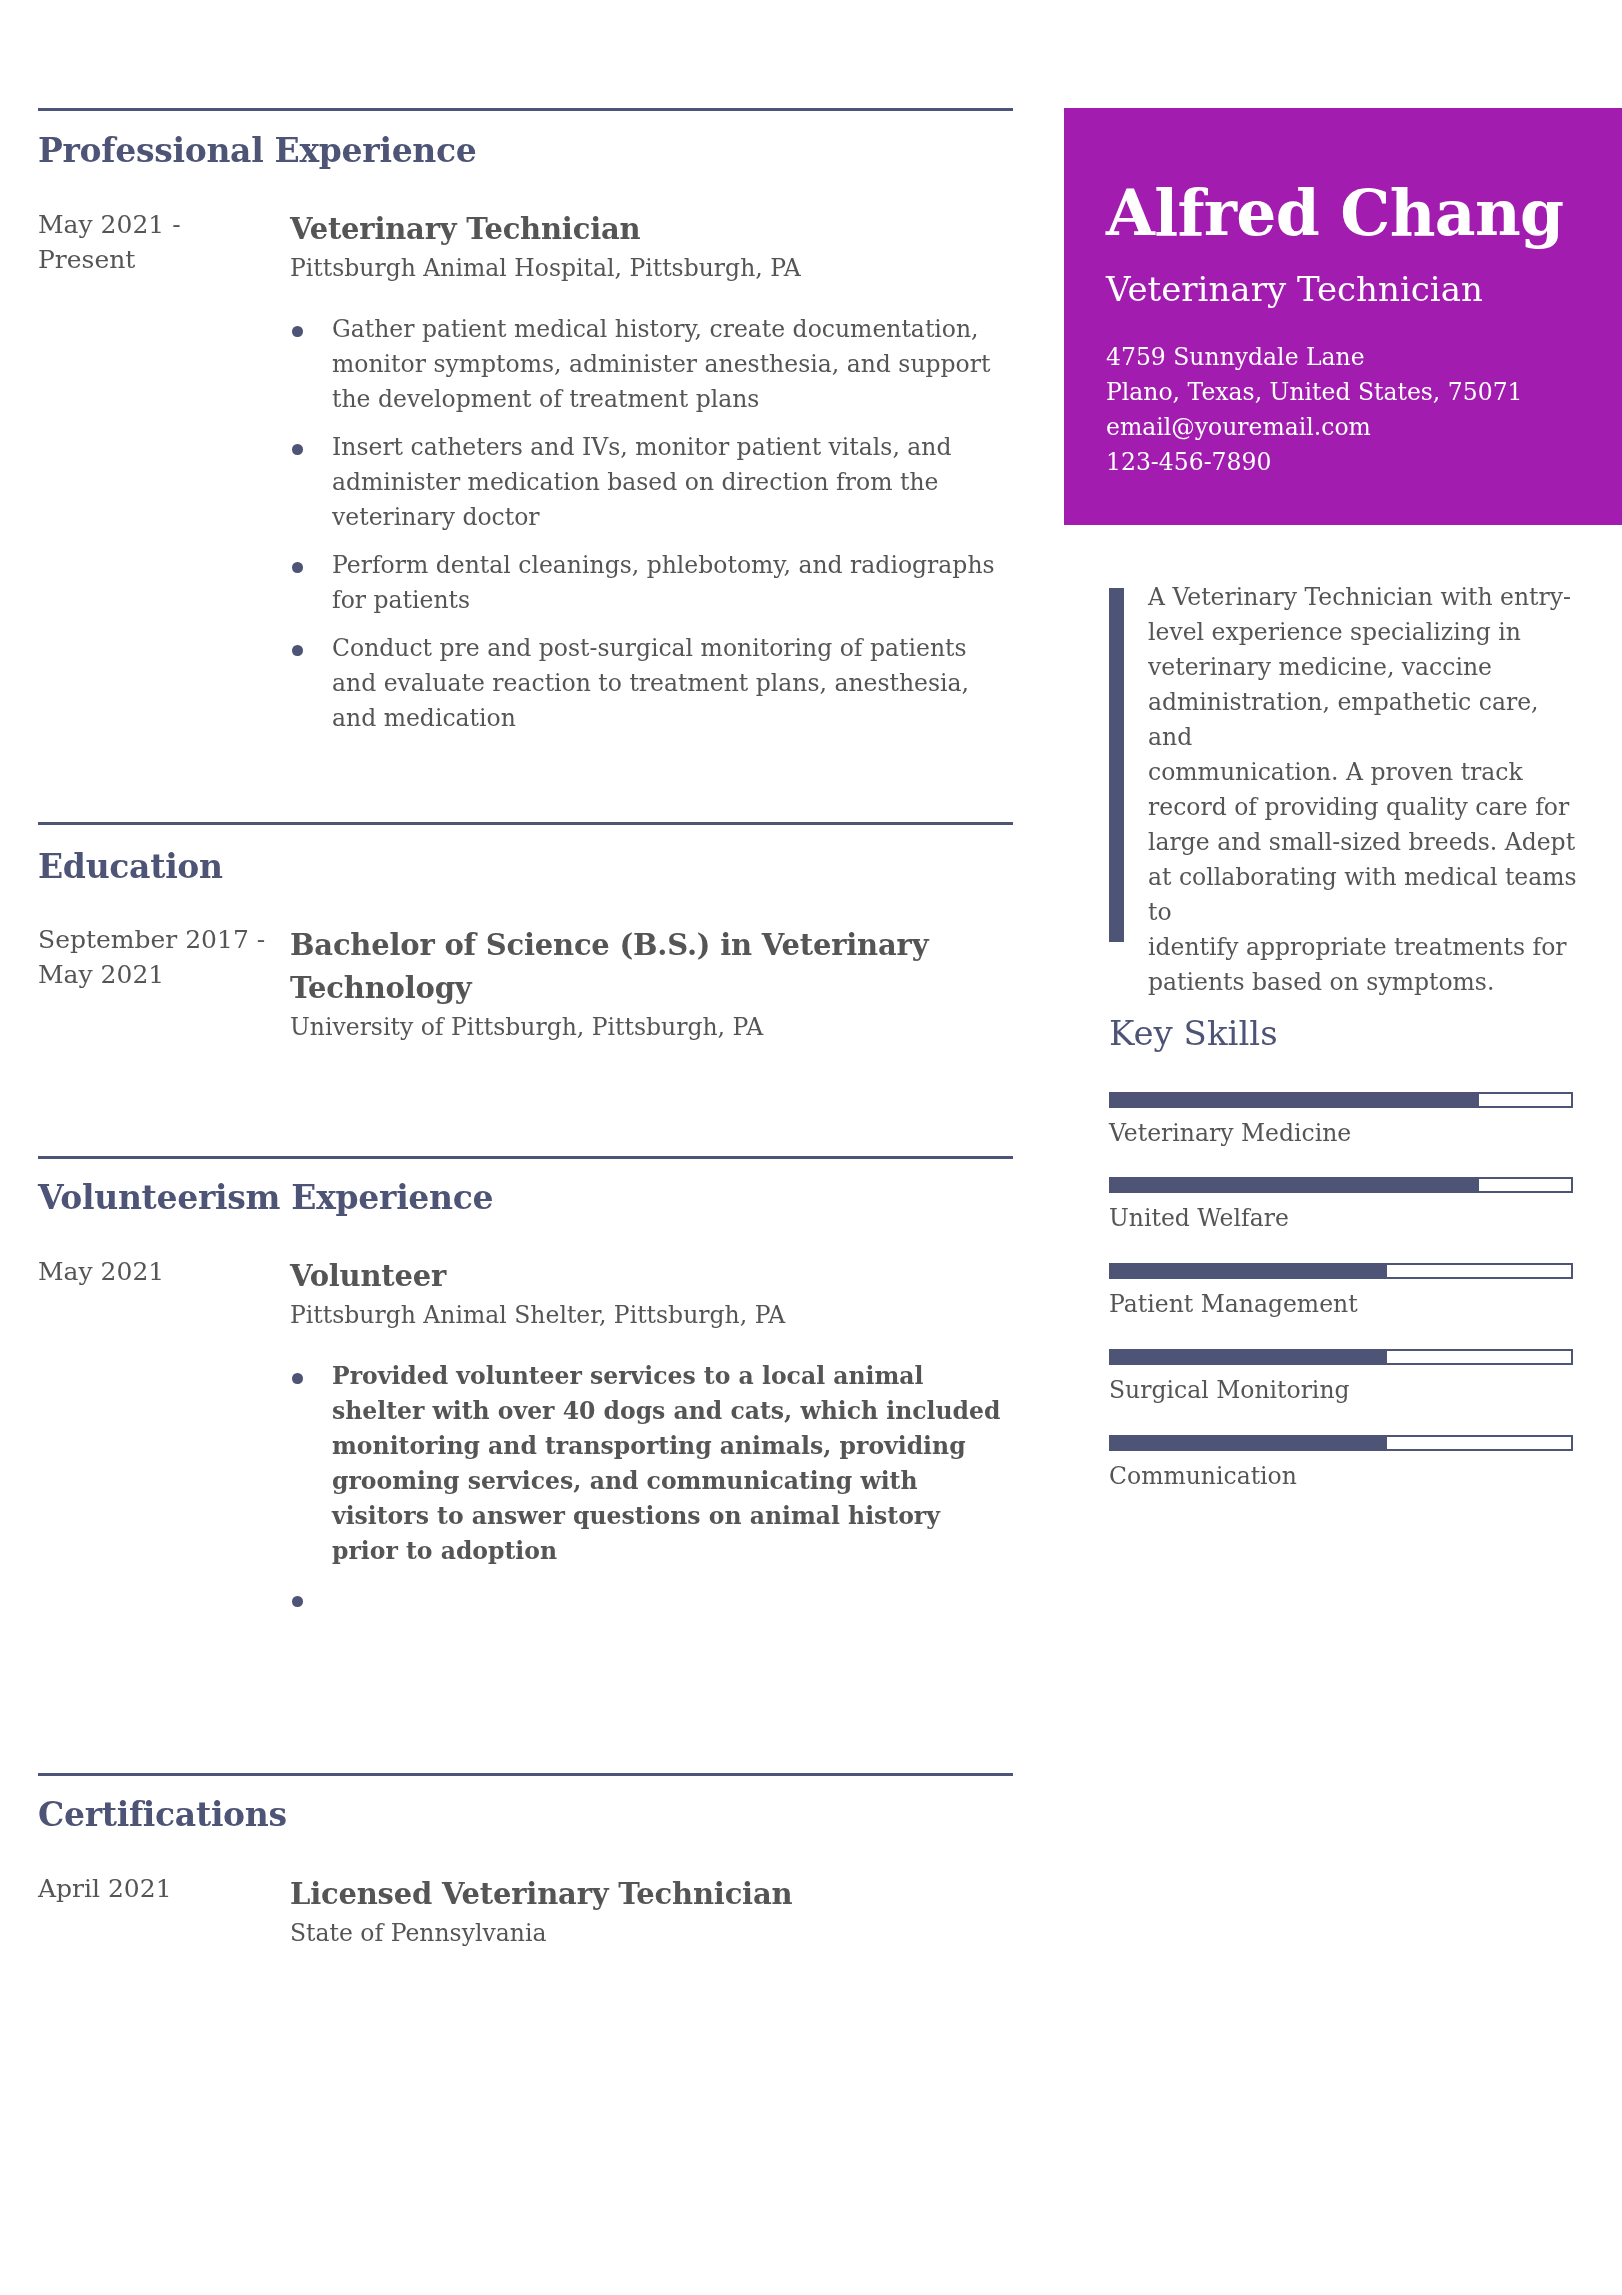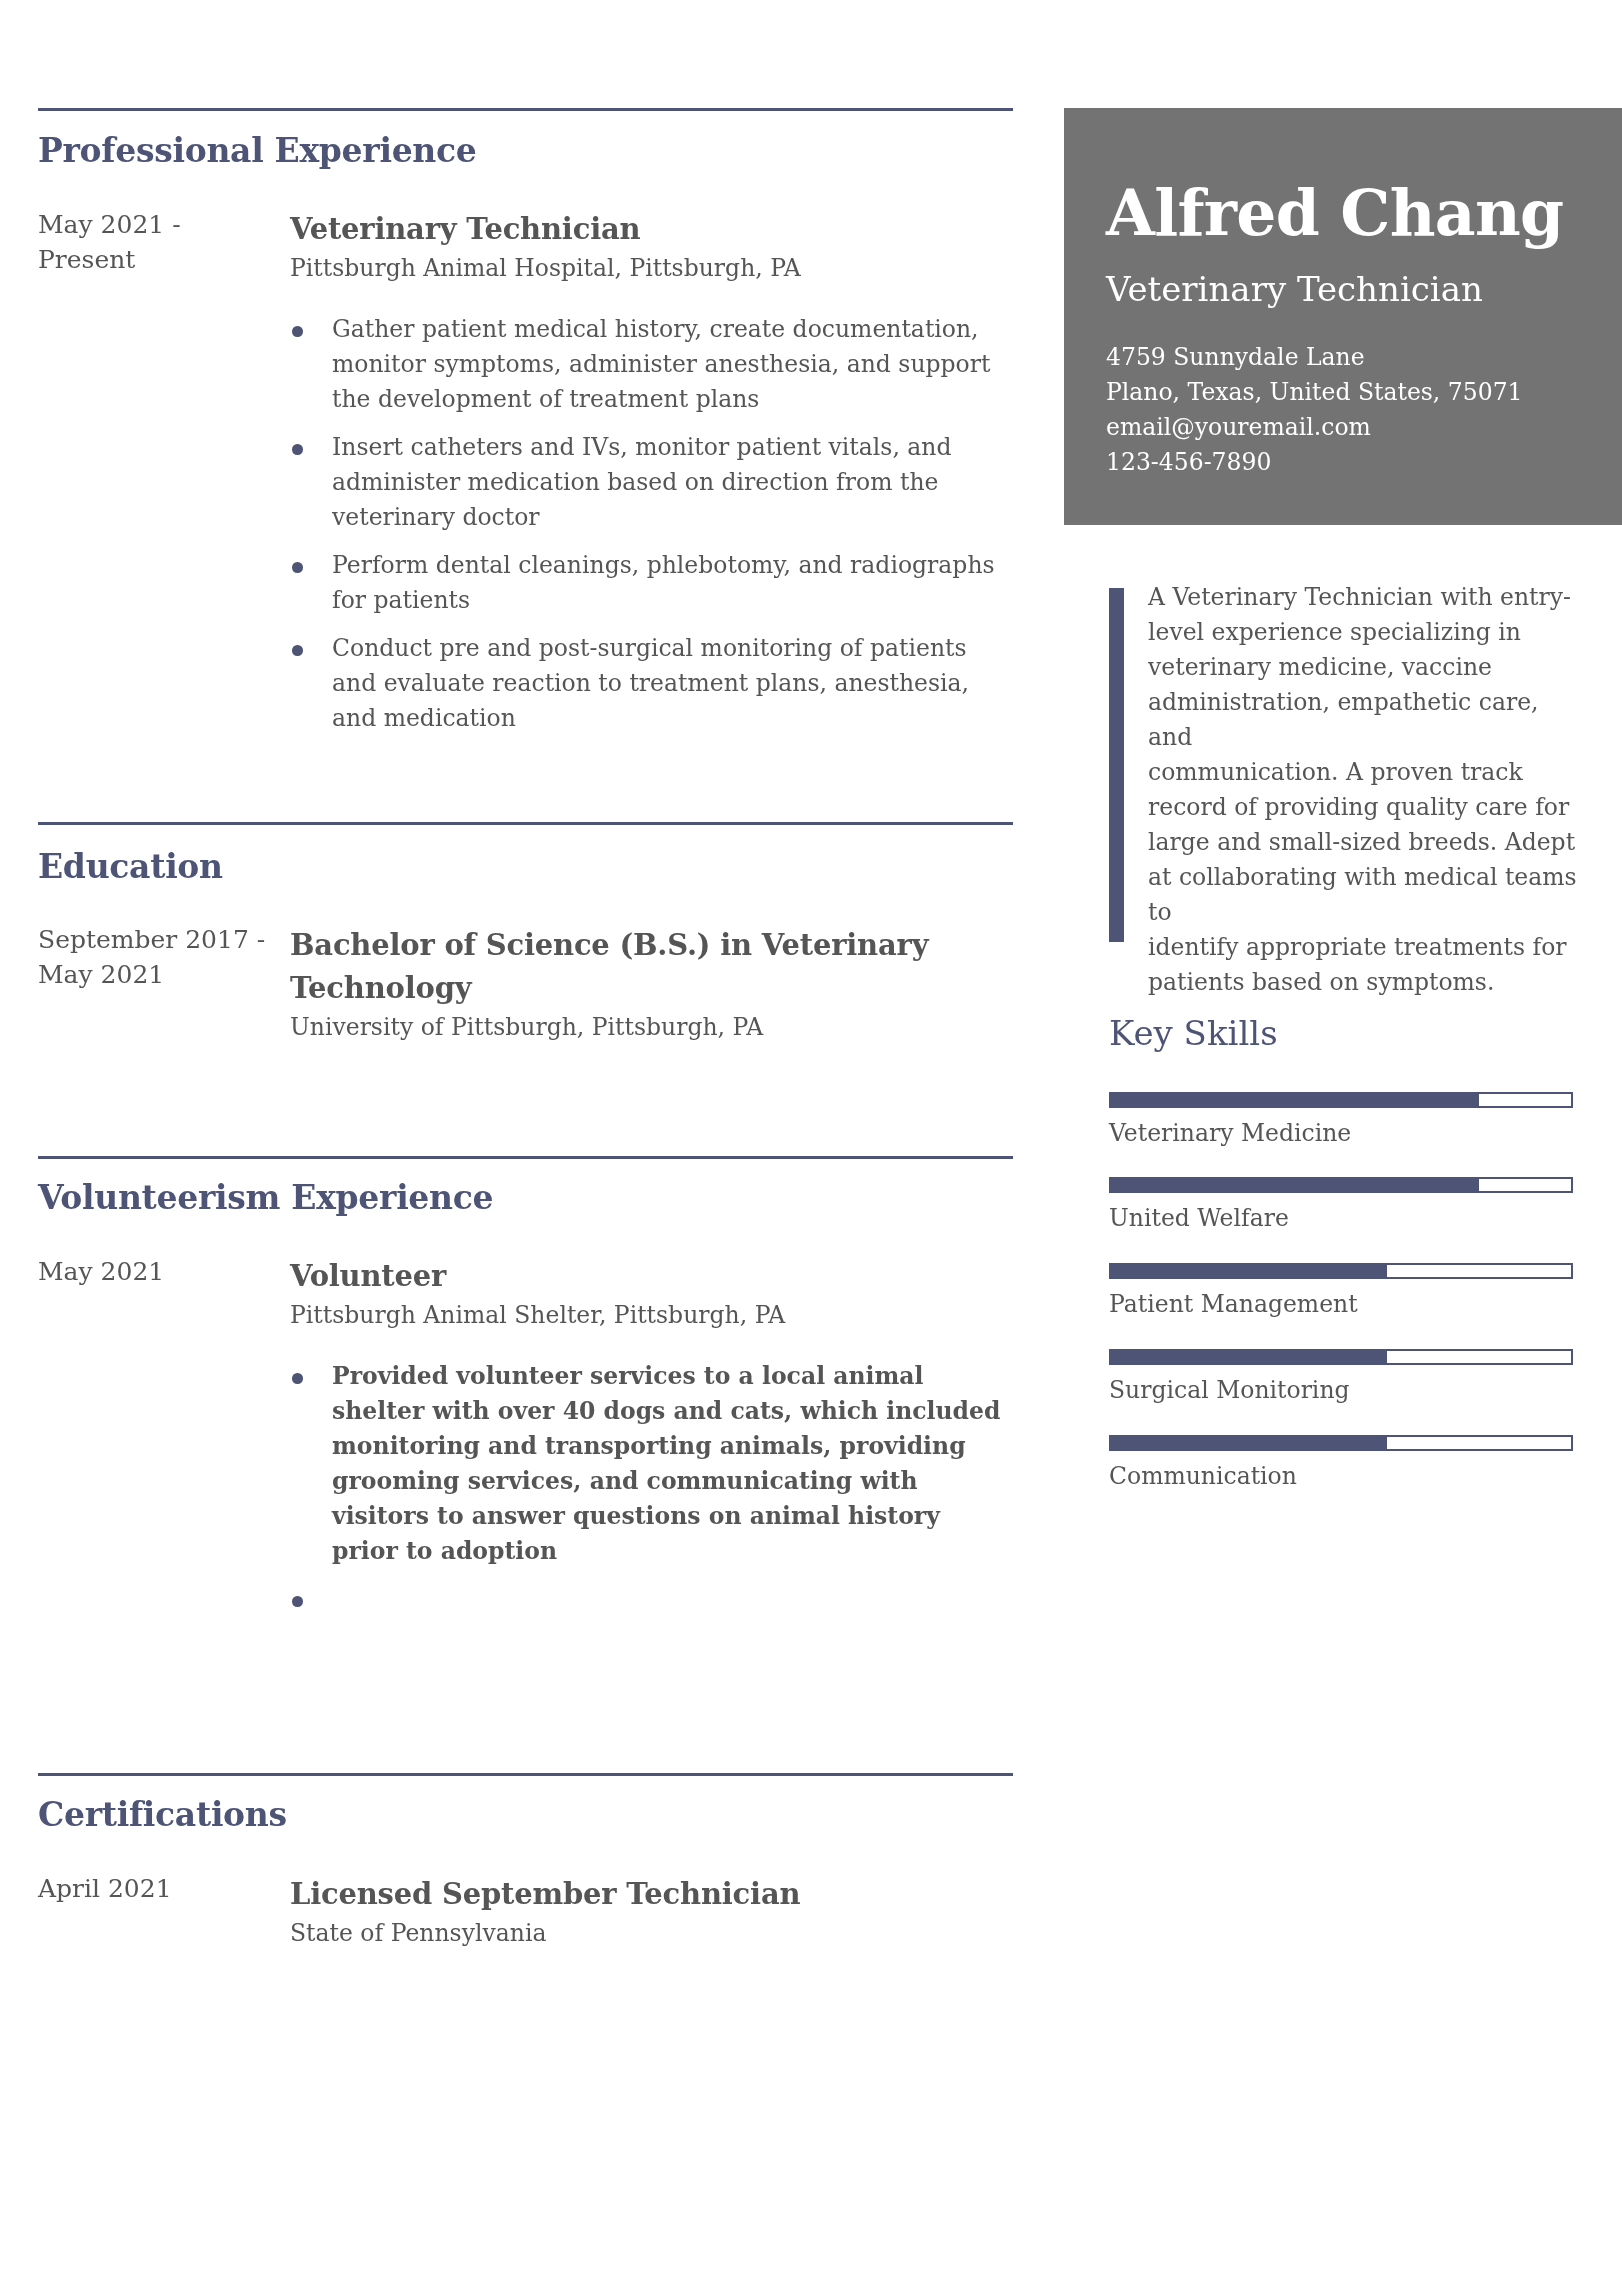--- a/index.html
+++ b/index.html
@@ -14,21 +14,21 @@
   .entry { position: absolute; left: 290px; width: 726px; }
   .entry-title { font-weight: bold; font-size: 29px; line-height: 43px; color: #555555; letter-spacing: -0.2px; }
   .entry-sub { font-size: 23.5px; line-height: 35px; color: #555555; margin-top: 0; }
   .bullets { list-style: none; margin: 0; padding: 0; }
   .bullets li { position: relative; padding-left: 42px; font-size: 23.5px; line-height: 35px;
                 color: #555555; margin-bottom: 13px; }
   .bullet-dot { position: absolute; left: 2px; top: 14.4px; width: 10.5px; height: 10.5px;
                 border-radius: 50%; background: #4d5476; }
 
   
-  .header-box { position: absolute; left: 1064px; top: 108px; width: 558px; height: 417px; background: #737373; }
+  .header-box { position: absolute; left: 1064px; top: 108px; width: 558px; height: 417px; background: #a21caf; }
   .name { position: absolute; left: 42px; top: 69px; font-weight: bold; font-size: 63px;
           line-height: 72px; color: #ffffff; white-space: nowrap; letter-spacing: -0.7px; }
   .role { position: absolute; left: 42px; top: 160px; font-size: 34px; line-height: 42px;
           color: #ffffff; white-space: nowrap; }
   .contact { position: absolute; left: 42px; top: 232px; font-size: 23.5px; line-height: 35px; color: #ffffff; }
   .contact div { white-space: nowrap; }
 
   .summary-bar { position: absolute; left: 1109px; top: 588px; width: 15px; height: 354px; background: #4d5476; }
   .summary { position: absolute; left: 1148px; top: 580px; width: 431px; font-size: 23.5px; line-height: 35px;
              color: #555555; white-space: pre-line; }
@@ -81,21 +81,21 @@
   <ul class="bullets" style="margin-top:26px; width:719px;font-weight:bold;">
     <li><span class="bullet-dot"></span><span>Provided volunteer services to a local animal shelter with over 40  dogs and cats, which included monitoring and transporting animals,  providing grooming services, and communicating with visitors to answer  questions on animal history prior to adoption</span></li>
     <li><span class="bullet-dot"></span></li>
   </ul>
 </div>
 
 <div class="rule" style="top:1773px;"></div>
 <div class="section-title" style="top:1795px;">Certifications</div>
 <div class="date" style="top:1871px;">April 2021</div>
 <div class="entry" style="top:1873px;">
-  <div class="entry-title">Licensed September Technician</div>
+  <div class="entry-title">Licensed Veterinary Technician</div>
   <div class="entry-sub">State of Pennsylvania</div>
 </div>
 
 <div class="header-box">
   <div class="name">Alfred Chang</div>
   <div class="role">Veterinary Technician</div>
   <div class="contact">
     <div>4759 Sunnydale Lane</div>
     <div>Plano, Texas, United States, 75071</div>
     <div>email@youremail.com</div>

